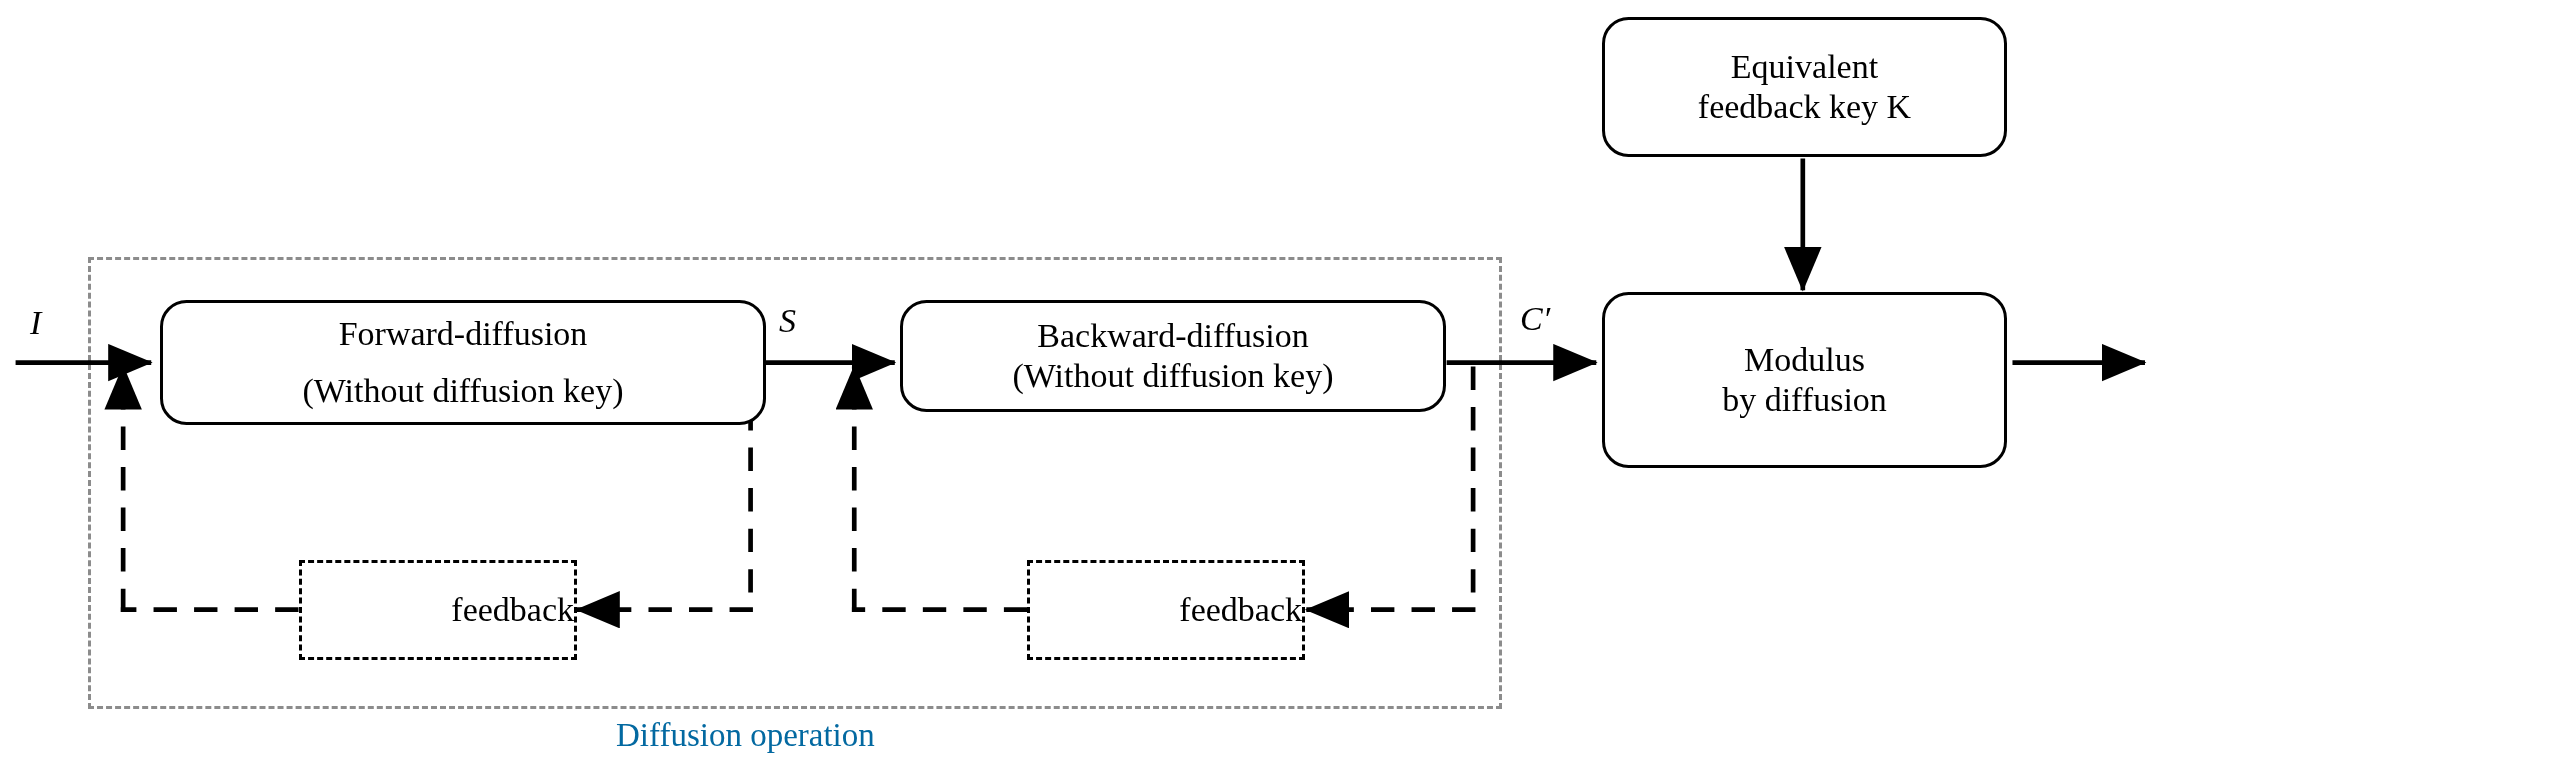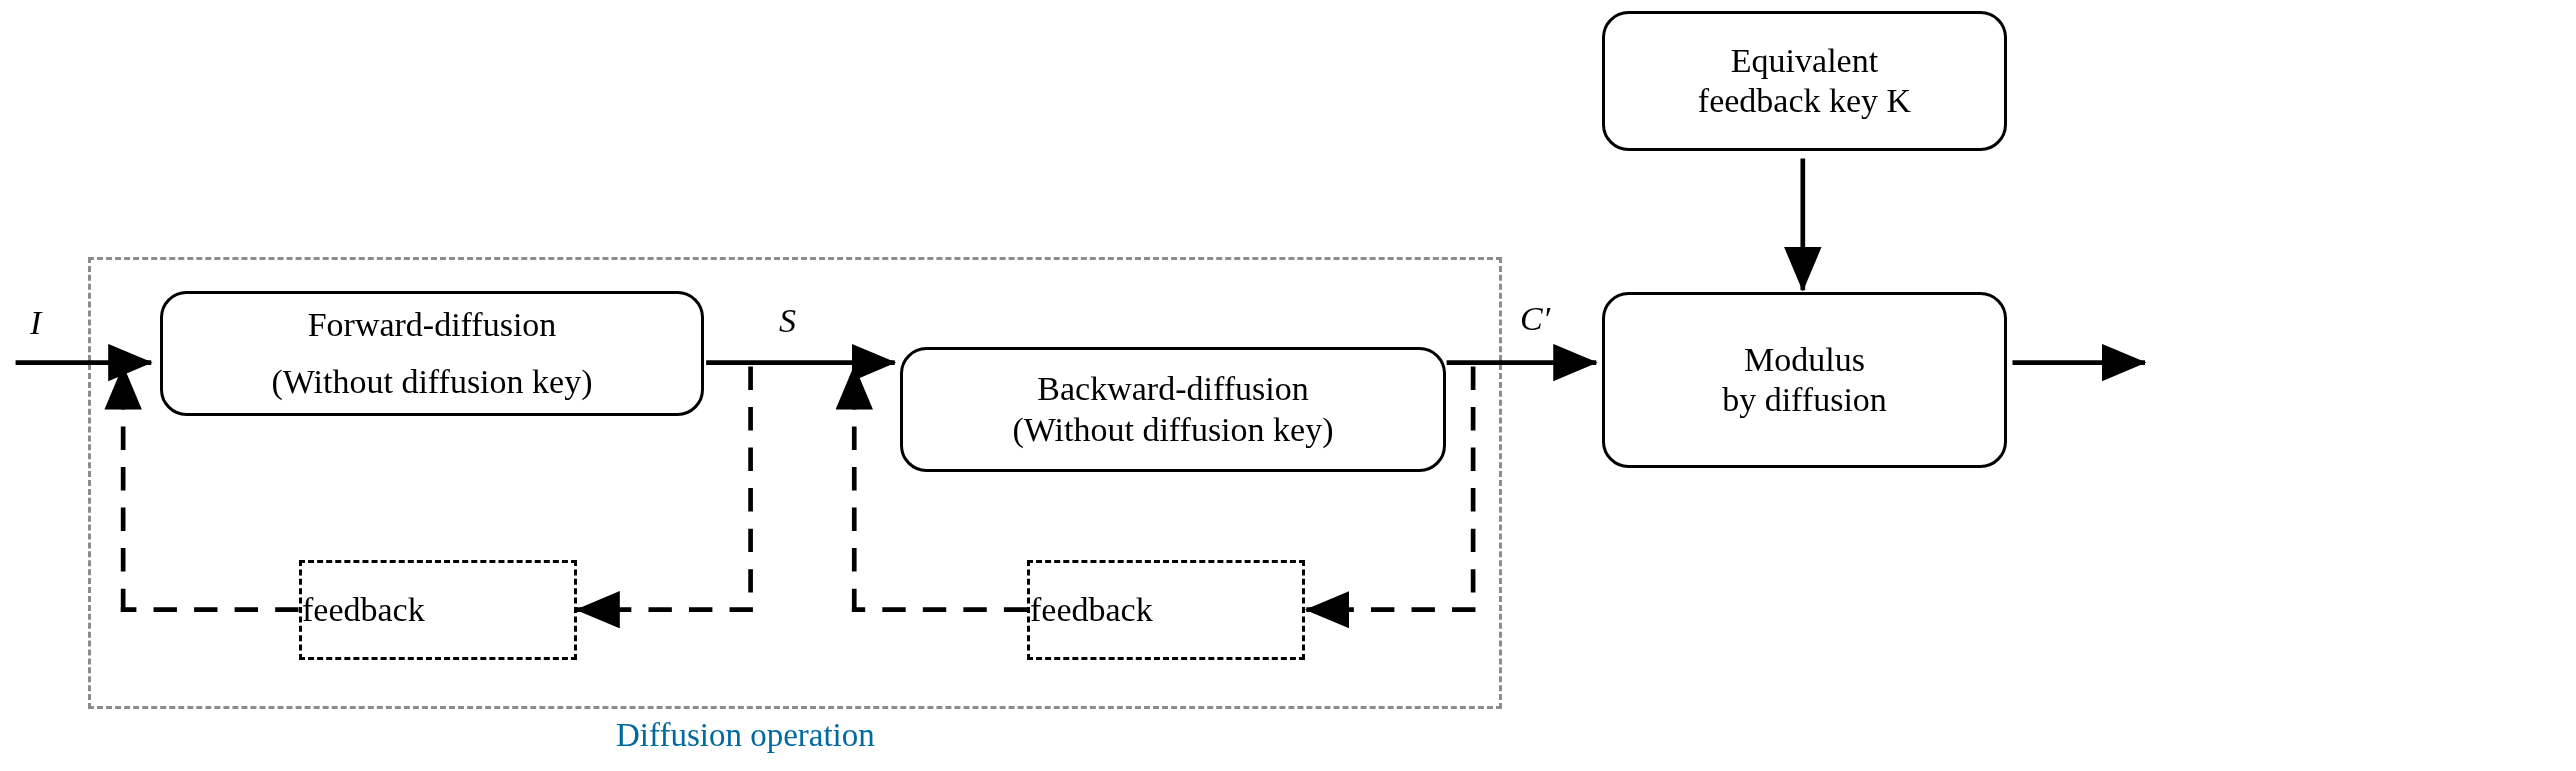--- a/index.html
+++ b/index.html
@@ -39,21 +39,21 @@
     font-size: 34px;
   }
   .node .line2 { display: block; }
   .fbbox {
     position: absolute;
     box-sizing: border-box;
     border: 3.9px dashed #000000;
     background: #ffffff;
     display: flex;
     align-items: center;
-    justify-content: flex-start;
+    justify-content: flex-end;
     color: #000000;
     font-size: 34px;
   }
   .lbl {
     position: absolute;
     color: #000000;
     font-size: 34px;
     white-space: nowrap;
   }
   .lbl-italic {
@@ -125,31 +125,31 @@
       <line x1="1890" y1="470" x2="1890" y2="782" stroke="#000000" stroke-width="6" stroke-dasharray="30 22"></line>
 
       <line x1="1893" y1="782" x2="1676" y2="782" stroke="#000000" stroke-width="6" stroke-dasharray="30 22" marker-end="url(#arrow)"></line>
 
       <line x1="1318" y1="782" x2="1093" y2="782" stroke="#000000" stroke-width="6" stroke-dasharray="30 22"></line>
 
       <line x1="1096" y1="785" x2="1096" y2="470" stroke="#000000" stroke-width="6" stroke-dasharray="30 22" marker-end="url(#arrow)"></line>
     </g>
   </svg>
 
-  <div class="node" style="left:160px; top:291px; width:544px; height:125px;gap:16px;">
+  <div class="node" style="left:160px; top:300px; width:606px; height:125px;gap:16px;">
     <span class="line1">Forward-diffusion</span>
     <span class="line2">(Without diffusion key)</span>
   </div>
 
-  <div class="node" style="left:900px; top:300px; width:546px; height:125px;margin-top:47px;">
+  <div class="node" style="left:900px; top:300px; width:546px; height:112px;">
     <span class="line1">Backward-diffusion</span>
     <span class="line2">(Without diffusion key)</span>
   </div>
 
-  <div class="node" style="left:1602px; top:11px; width:405px; height:140px;">
+  <div class="node" style="left:1602px; top:17px; width:405px; height:140px;">
     <span class="line1">Equivalent</span>
     <span class="line2 lbl-italicish">feedback key K</span>
   </div>
 
   <div class="node" style="left:1602px; top:292px; width:405px; height:176px;">
     <span class="line1">Modulus</span>
     <span class="line2">by diffusion</span>
   </div>
 
 

